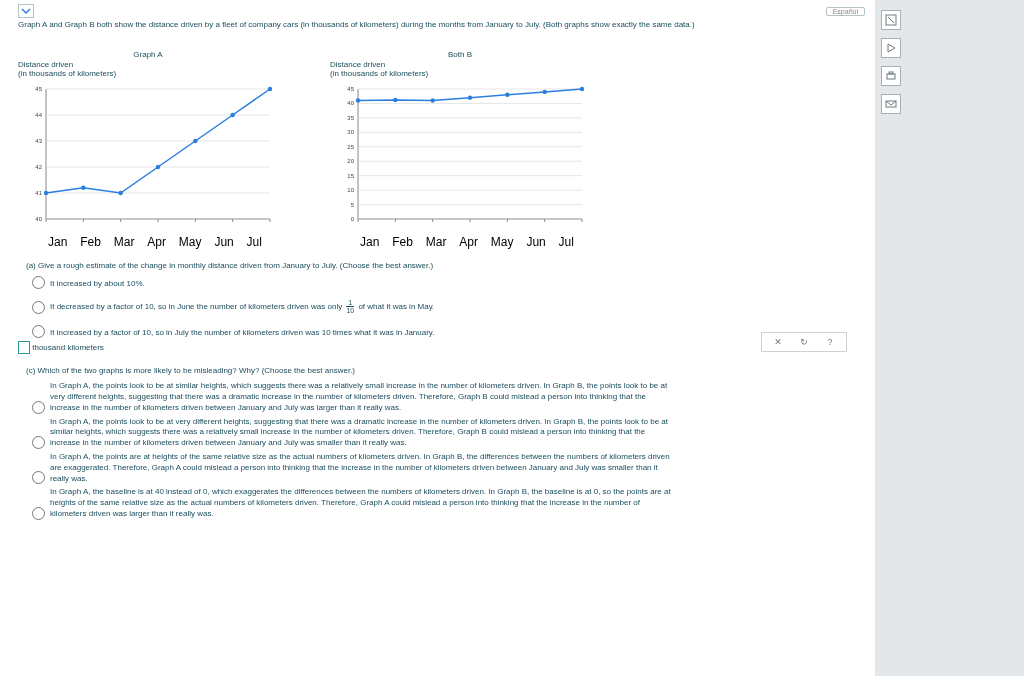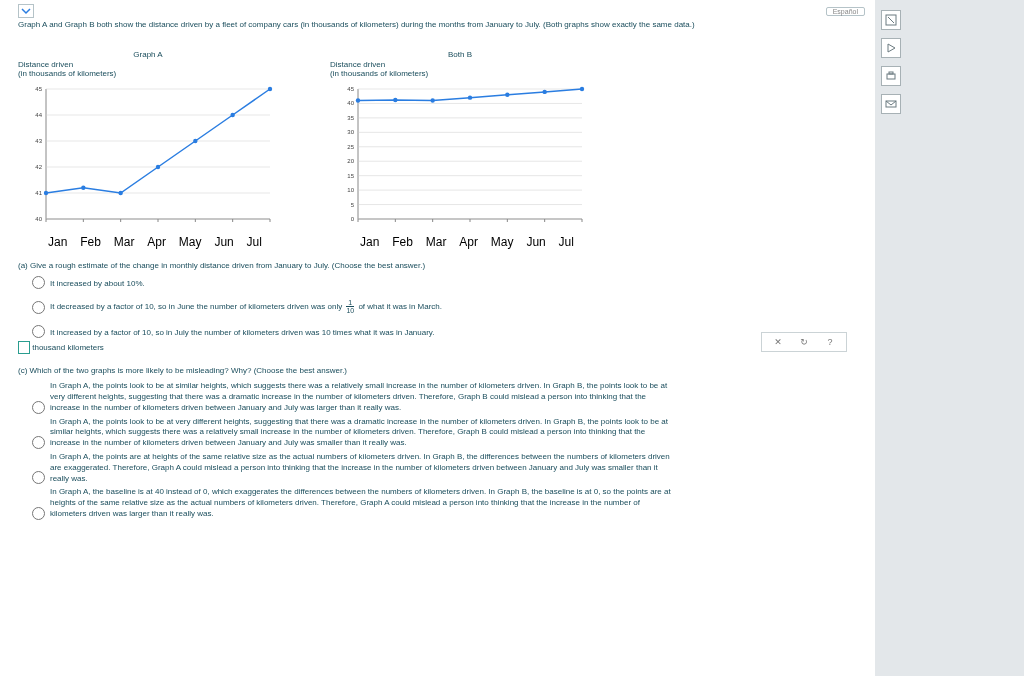--- a/index.html
+++ b/index.html
@@ -16,21 +16,21 @@
   .chartbox { width:260px; }
   .ctitle { text-align:center; font-size:8px; margin-bottom:2px;}
   .csub { text-align:left; font-size:8px; line-height:1.1; margin-bottom:4px;}
   .plot { position:relative; width:260px; height:150px; }
   .plot svg { width:100%; height:100%; }
   .axis { stroke:#888; stroke-width:1; }
   .grid { stroke:#ccc; stroke-width:0.5;}
   .series { fill:none; stroke:#2a7de1; stroke-width:1.5;}
   .pt { fill:#2a7de1; }
   .xlabels { display:flex; justify-content:space-between; padding:0 16px 0 30px; font-size:12px; color:#000; margin-top:2px;text-align:right;}
-  .q { margin:6px 0 4px 0; line-height:1.35;}
+  .q { margin:6px 0 4px 8px; line-height:1.35;}
   .opt { display:flex; align-items:flex-end; margin:3px 0 3px 14px; line-height:1.35;}
   .opt input { margin-right:5px; margin-top:1px; flex:0 0 auto;}
   .frac { display:inline-flex; flex-direction:column; align-items:center; font-size:7px; vertical-align:middle; line-height:1; margin:0 2px;}
   .frac .n{}
   .frac .d{ border-top:1px solid #1a4d5c;}
   .inputbox { display:inline-block; width:12px; height:13px; border:1px solid #2a9d8f; vertical-align:middle;}
   .toolbar { position:absolute; top:332px; right:28px; border:1px solid #cbd3d6; background:#fff; padding:3px 10px; display:flex; gap:14px; align-items:center; font-size:9px; color:#777;}
   .toolbar span{display:inline-flex;align-items:center;justify-content:center;width:12px;height:12px;}
   
   .ricon { width:20px; height:20px; border:1px solid #a7b1b5; background:#fff; margin-bottom:8px; display:flex; align-items:center; justify-content:center; color:#6b7a80;}
@@ -168,21 +168,21 @@
       <span>It increased by about 10%.</span>
     </label>
   <label class="opt" style="margin-top:10px">
       <input type="radio" name="qa" style="">
     <span>
       <span>It decreased by a factor of 10, so in June the number of kilometers driven was only</span>
       <span class="frac">
           <span class="n">1</span>
           <span class="d">10</span>
         </span>
-      <span>of what it was in March.</span>
+      <span>of what it was in May.</span>
     </span>
   </label>
   <label class="opt" style="margin-top:10px">
       <input type="radio" name="qa" style="">
       <span>It increased by a factor of 10, so in July the number of kilometers driven was 10 times what it was in January.</span>
     </label>
 
   <div style="">
     <span class="inputbox"></span>
     <span>thousand kilometers</span>

